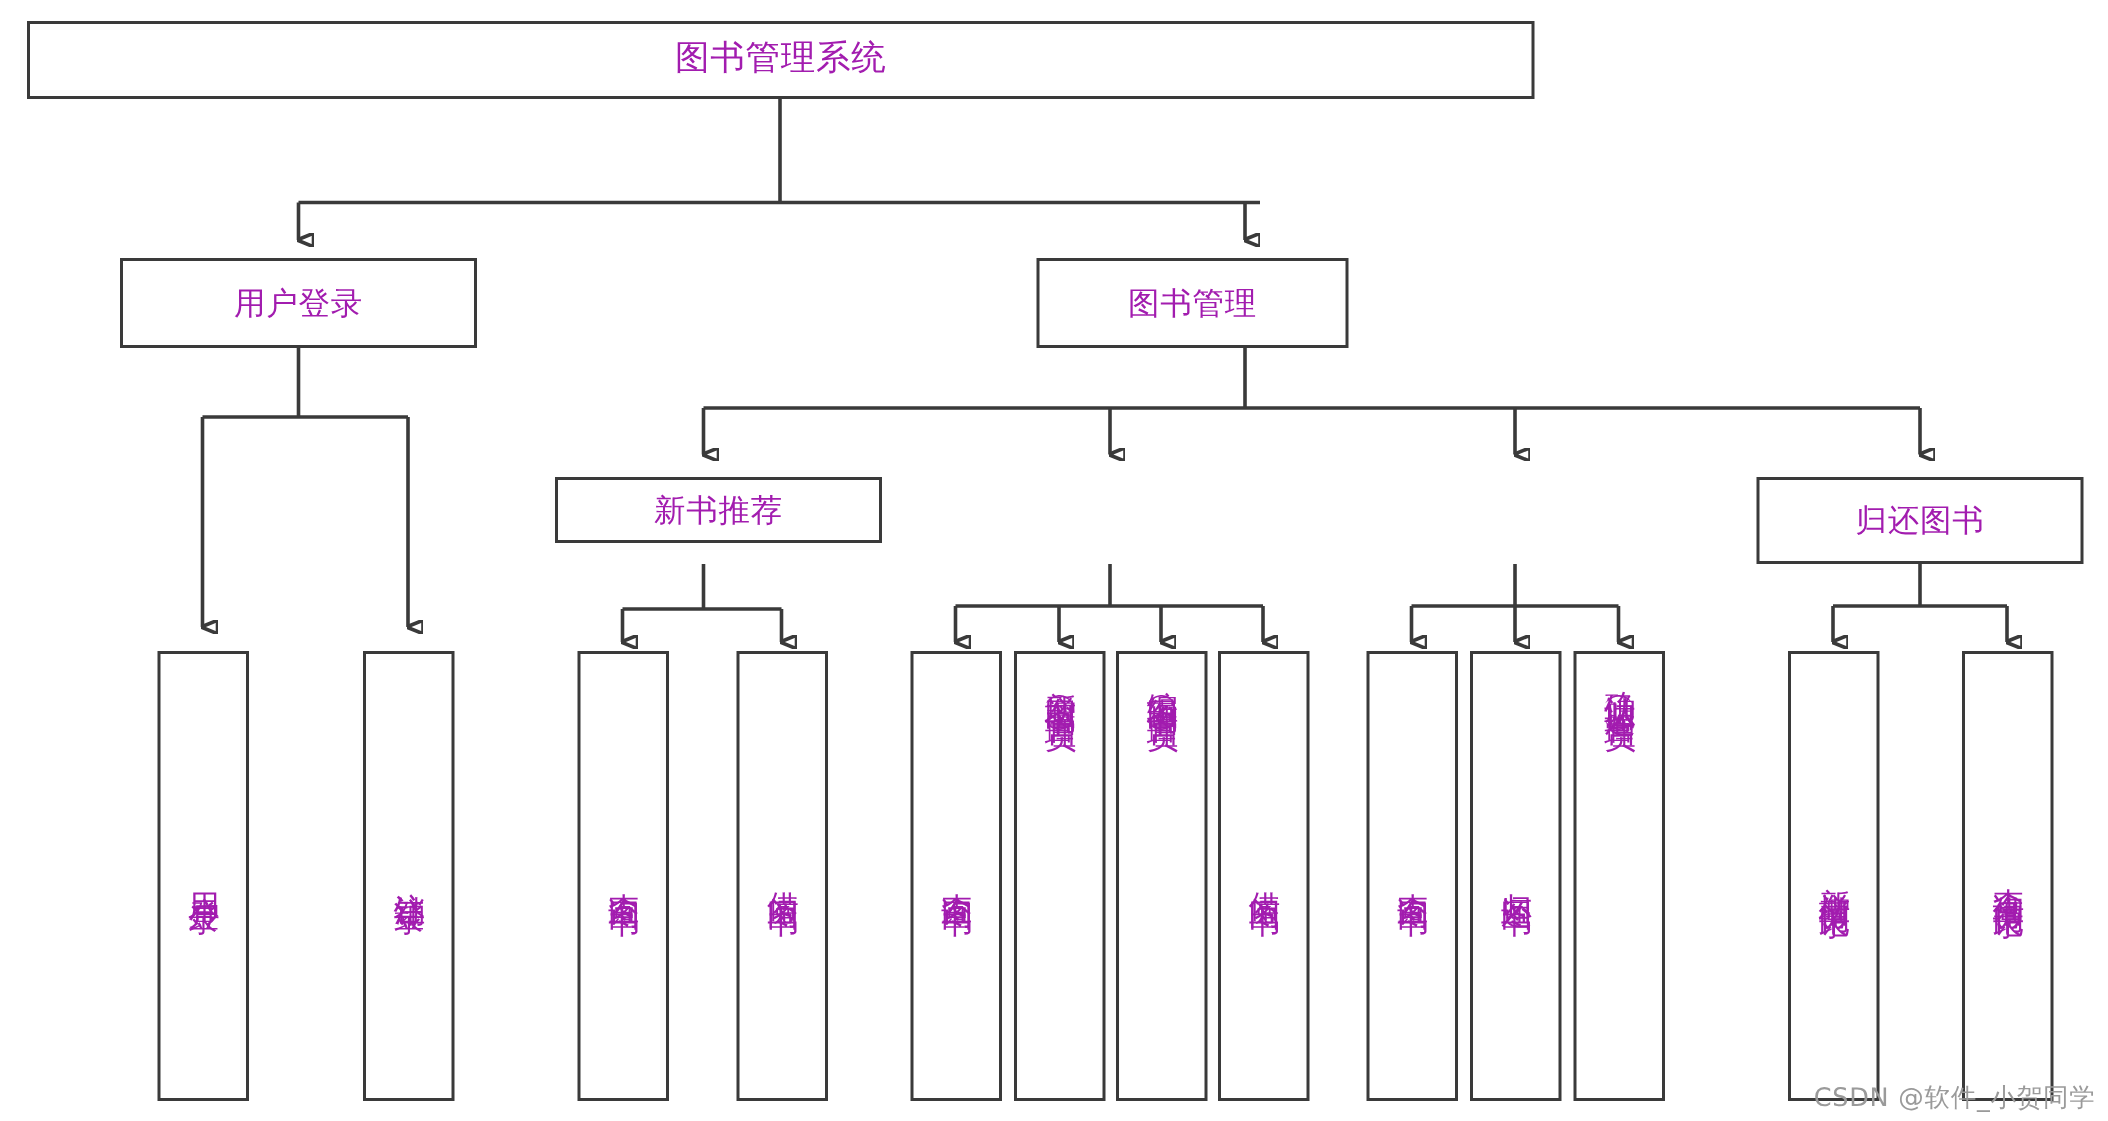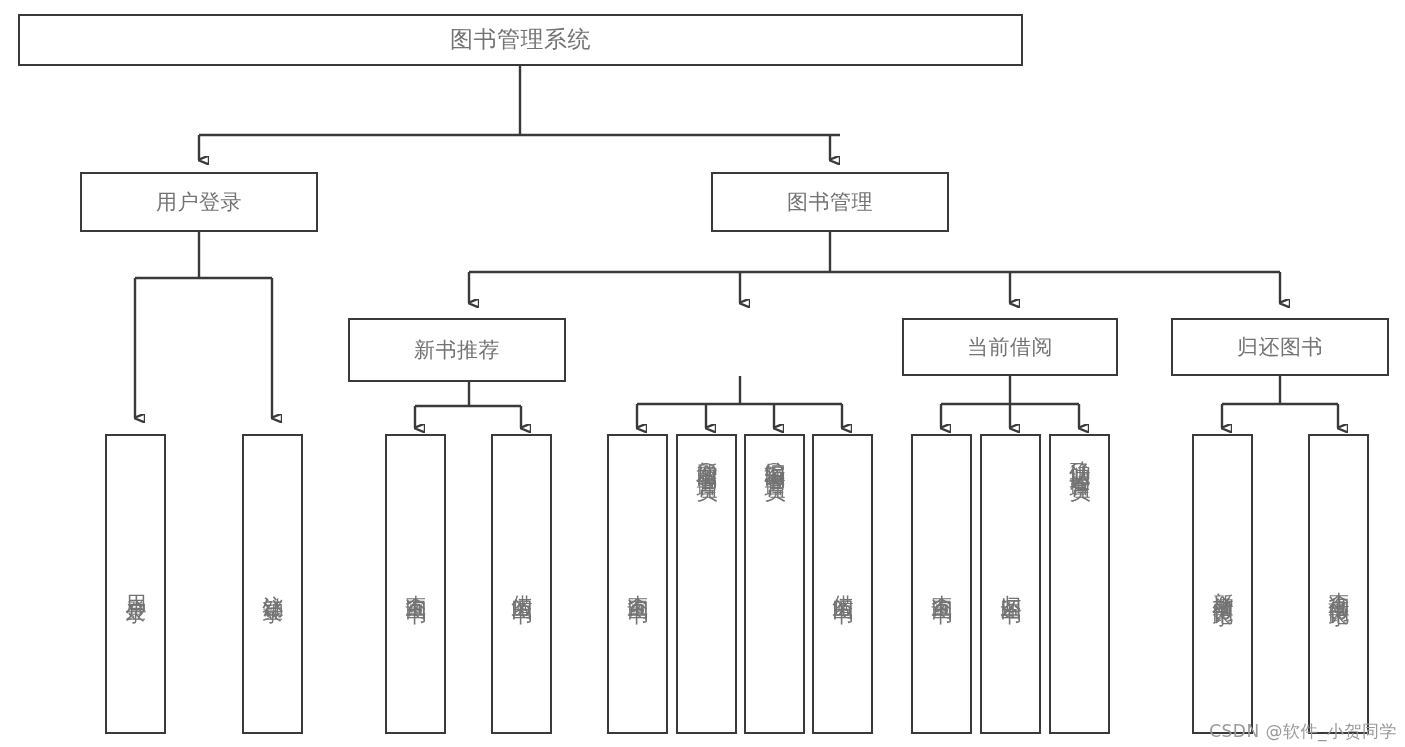--- a/index.html
+++ b/index.html
@@ -18,21 +18,21 @@
     overflow: hidden;
   }
   .node {
     position: absolute;
     box-sizing: border-box;
     background: #ffffff;
     border: 2px solid #3a3a3a;
     display: flex;
     align-items: center;
     justify-content: center;
-    color: #737373;
+    color: #a21caf;
   }
   .node .label {
     display: block;
     text-align: center;
     line-height: 1.18;
     letter-spacing: 0.5px;
   }
   
   .node.root .label { font-size: 23px; }
   
@@ -134,29 +134,26 @@
     <path d="M 1338 404 L 1338 428" marker-end="url(#arrowhead)"></path>
   </svg>
 
   <div class="node root" style="left:18px; top:14px; width:1005px; height:52px;">
     <span class="label">图书管理系统</span>
   </div>
 
   <div class="node lvl2" style="left:80px; top:172px; width:238px; height:60px;">
     <span class="label">用户登录</span>
   </div>
-  <div class="node lvl2" style="left:711px; top:172px; width:238px; height:60px;">
+  <div class="node lvl2" style="left:691px; top:172px; width:208px; height:60px;">
     <span class="label">图书管理</span>
   </div>
 
-  <div class="node lvl3" style="left:348px; top:318px; width:218px; height:64px;">
+  <div class="node lvl3" style="left:370px; top:318px; width:218px; height:44px;">
     <span class="label">新书推荐</span>
-  </div>
-  <div class="node lvl3" style="left:902px; top:318px; width:216px; height:58px;">
-    <span class="label">当前借阅</span>
   </div>
   <div class="node lvl3" style="left:1171px; top:318px; width:218px; height:58px;">
     <span class="label">归还图书</span>
   </div>
 
   <div class="node leaf centered" style="left:105px; top:434px; width:61px; height:300px;">
     <span class="label">用户登录</span>
   </div>
   <div class="node leaf centered" style="left:242px; top:434px; width:61px; height:300px;">
     <span class="label">注销登录</span>

